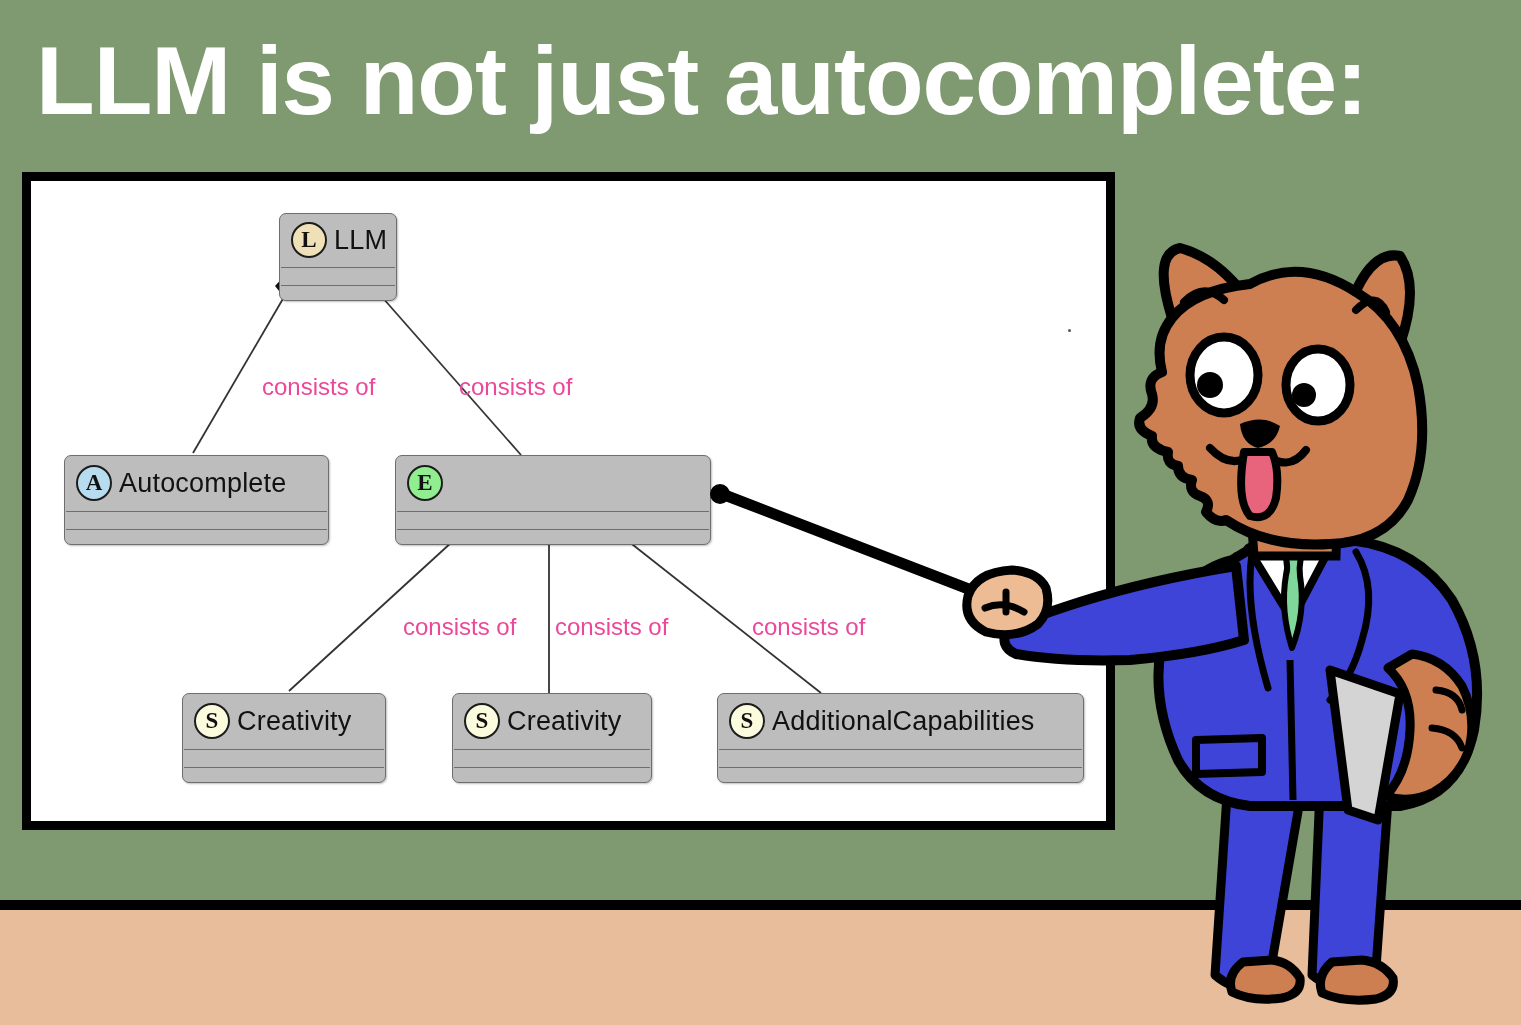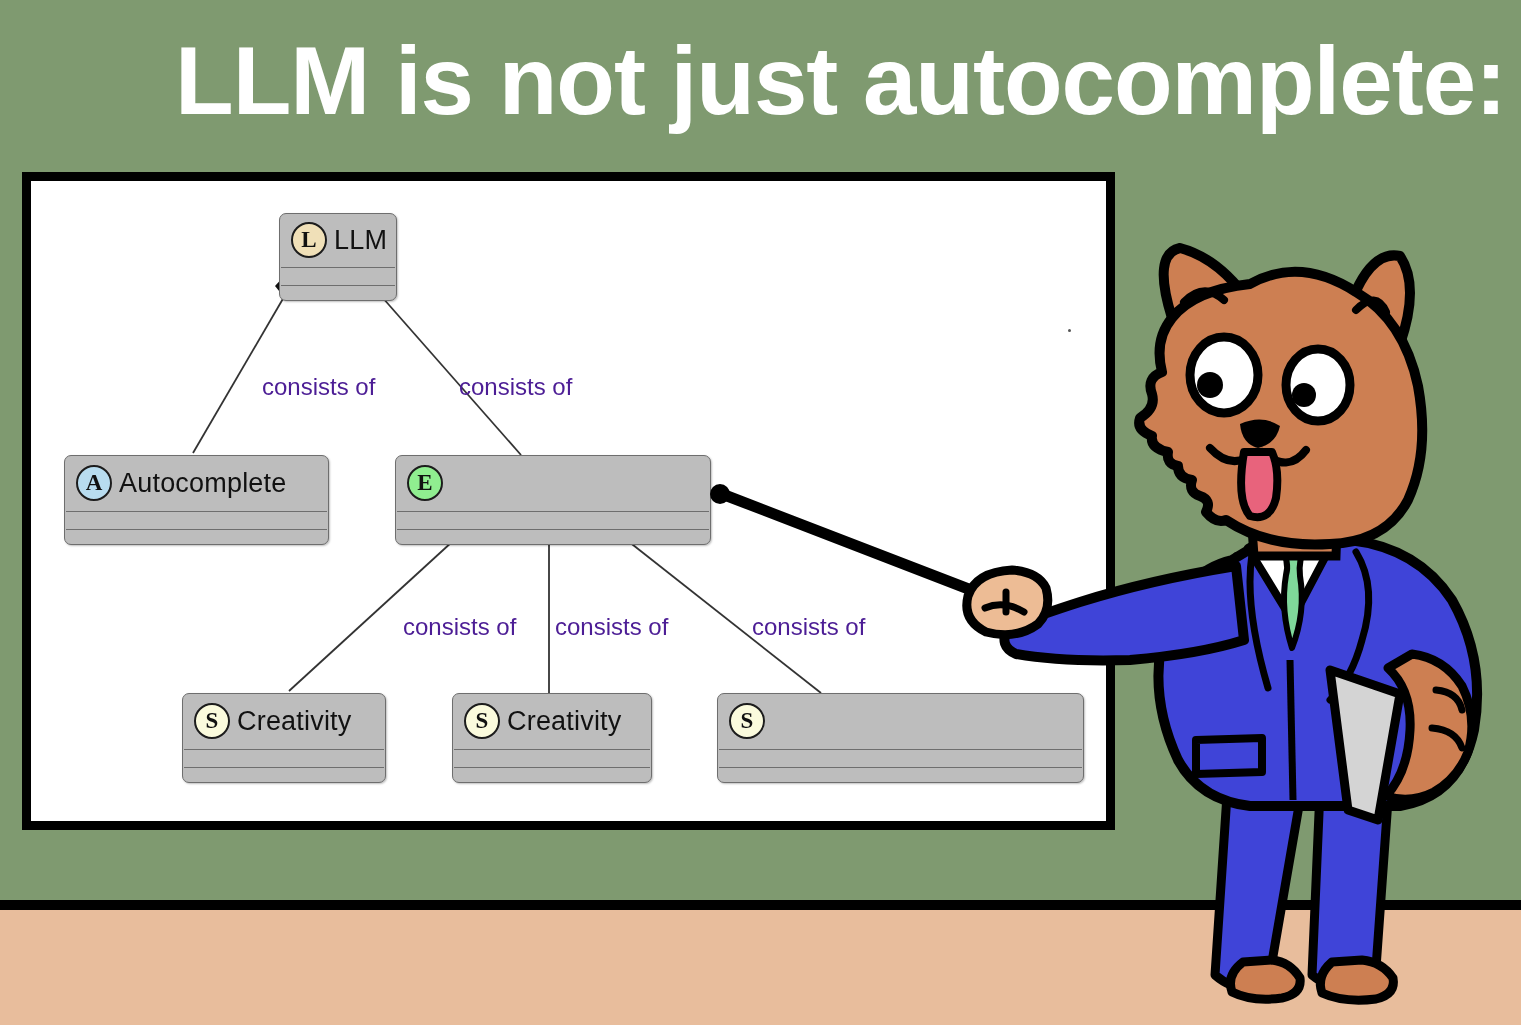--- a/index.html
+++ b/index.html
@@ -6,21 +6,20 @@
     margin: 0;
     padding: 0;
     background: #ffffff;
   }
   #stage {
     position: relative;
     width: 1521px;
     height: 1025px;
     overflow: hidden;
     font-family: "Liberation Sans", sans-serif;
-    text-align: right;
   }
   
   .wall {
     position: absolute;
     left: 0; top: 0;
     width: 1521px;
     height: 900px;
     background: #7f9a70;
   }
   .floor-divider {
@@ -118,21 +117,21 @@
   .edges {
     position: absolute;
     left: 0; top: 0;
     width: 1075px;
     height: 640px;
     pointer-events: none;
   }
   .edge-label {
     position: absolute;
     font-size: 24px;
-    color: #4c1d95;
+    color: #ec4899;
     white-space: nowrap;
   }
   
   .pointer-layer {
     position: absolute;
     left: 0; top: 0;
     width: 1521px;
     height: 1025px;
     pointer-events: none;
   }
@@ -224,20 +223,21 @@
           <div class="node-badge" style="background:#fbfbdd;">S</div>
           <div class="node-label">Creativity</div>
         </div>
         <div class="node-rule" style="top:55px;"></div>
         <div class="node-rule" style="top:73px;"></div>
       </div>
 
       <div class="node" style="left:686px; top:512px; width:367px; height:90px;">
         <div class="node-head" style="height:54px;">
           <div class="node-badge" style="background:#fbfbdd;">S</div>
+          <div class="node-label">AdditionalCapabilities</div>
         </div>
         <div class="node-rule" style="top:55px;"></div>
         <div class="node-rule" style="top:73px;"></div>
       </div>
 
     </div>
   </div>
 
   <div class="dot-mark"></div>
 

